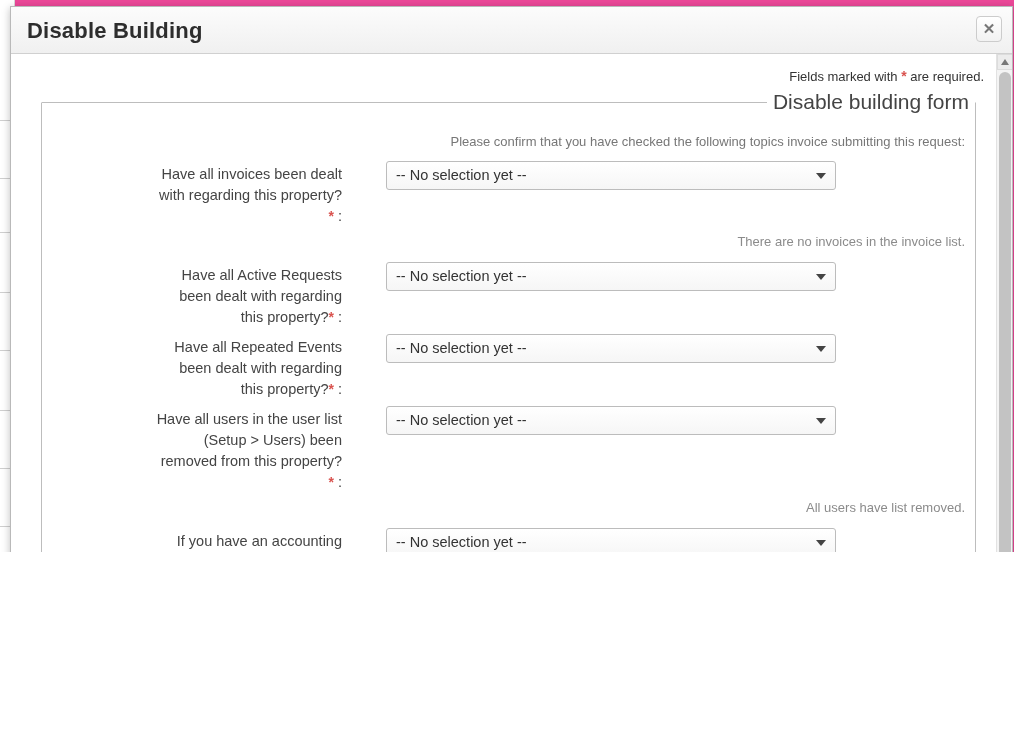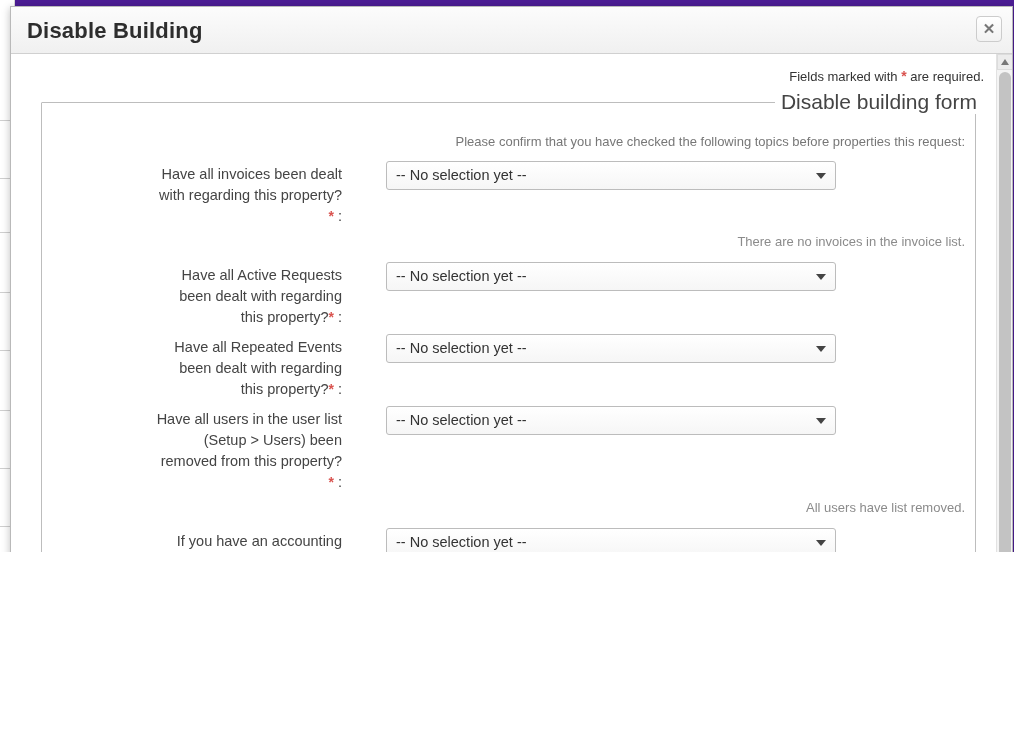--- a/index.html
+++ b/index.html
@@ -6,21 +6,21 @@
     margin: 0;
     padding: 0;
     background: #ffffff;
     font-family: "Liberation Sans", sans-serif;
   }
   #screen {
     position: relative;
     width: 1014px;
     height: 552px;
     overflow: hidden;
-    background: #4c1d95;
+    background: #ec4899;
   }
 
   
   .page-behind {
     position: absolute;
     left: 0; top: 0;
     width: 14px; height: 751px;
     background: #ffffff;
     border-right: 1px solid #d8d8d8;
   }
@@ -112,21 +112,21 @@
     padding: 12px 10px 0 10px;
     border-radius: 1px;
     height: 574px;
     box-sizing: border-box;
     overflow: hidden;
   }
   fieldset.form-box > legend {
     font-size: 21px;
     color: #444444;
     padding: 0 6px;
-    margin-left: 18px;
+    margin-left: 10px;
   }
 
   .intro-text {
     font-size: 13px;
     color: #777777;
     margin: 8px 0 12px 104px;
   }
 
   .field-row {
     display: flex;
@@ -277,21 +277,21 @@
 
         <div class="required-note">
           <span>Fields marked with</span>
           <span class="req-star">*</span>
           <span>are required.</span>
         </div>
 
         <fieldset class="form-box">
           <legend>Disable building form</legend>
 
-          <div class="intro-text">Please confirm that you have checked the following topics before properties this request:</div>
+          <div class="intro-text">Please confirm that you have checked the following topics invoice submitting this request:</div>
 
           <div class="field-row">
             <div class="field-label">
               <span>Have all invoices been dealt with regarding this property?</span><span class="req-star">*</span>
               <span>:</span>
             </div>
             <div class="field-control">
               <div class="sel">
                 <span class="sel-text">-- No selection yet --</span>
                 <span class="caret"></span>

